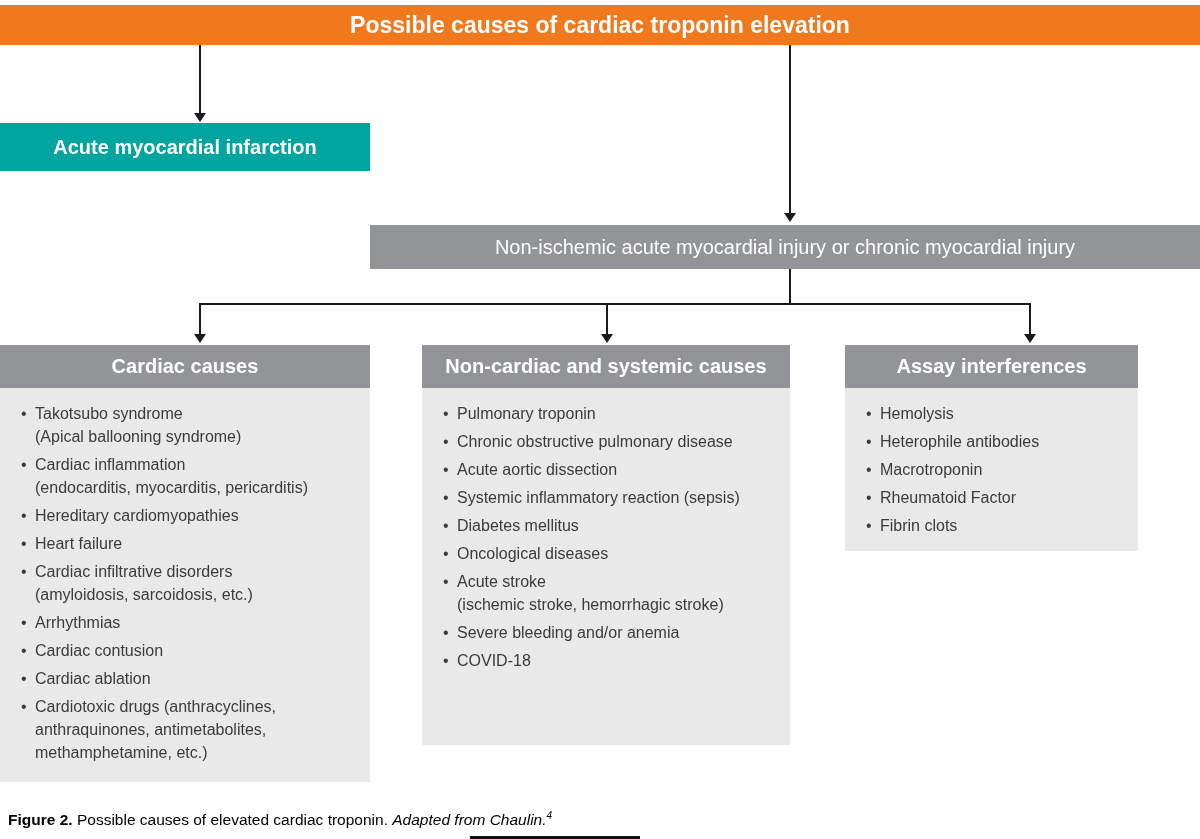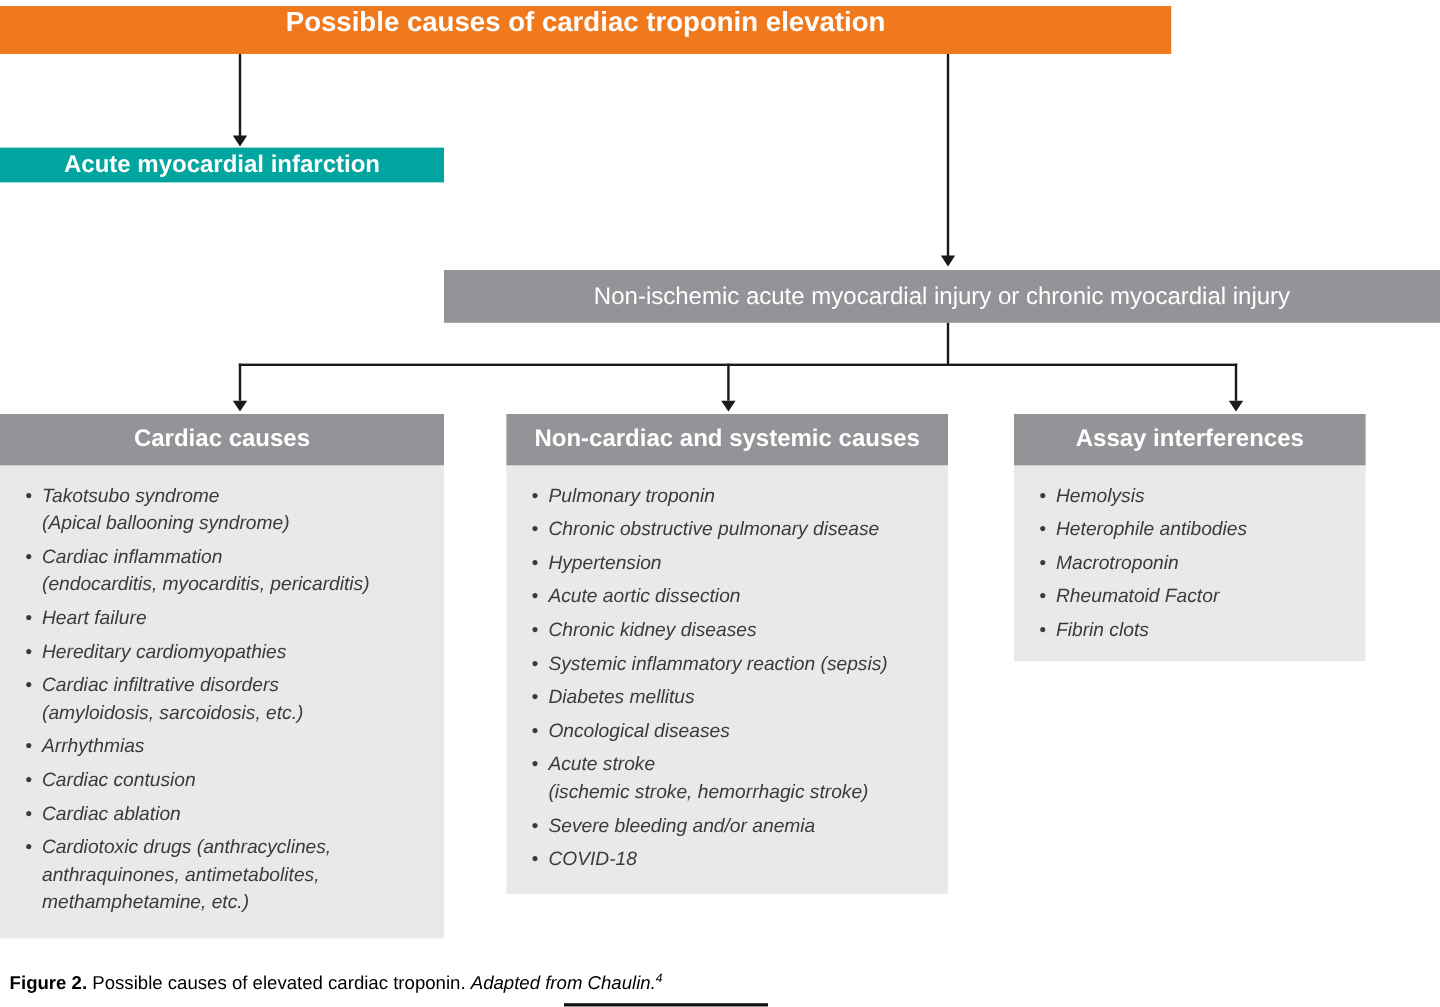--- a/index.html
+++ b/index.html
@@ -13,35 +13,35 @@
     width: 1200px;
     height: 839px;
     background: #ffffff;
     overflow: hidden;
   }
 
   
   .banner {
     position: absolute;
     left: 0; top: 5px;
-    width: 976px; height: 40px;
+    width: 1200px; height: 40px;
     background: var(--orange, #F0791E);
-    display: flex; align-items: flex-start; justify-content: center;
+    display: flex; align-items: center; justify-content: center;
   }
   .banner span {
     color: #ffffff;
     font-size: 23px;
     font-weight: bold;
   }
 
   
   .teal-box {
     position: absolute;
     left: 0; top: 123px;
-    width: 370px; height: 29px;
+    width: 370px; height: 48px;
     background: var(--teal, #00A5A0);
     display: flex; align-items: center; justify-content: center;
   }
   .teal-box span {
     color: #ffffff;
     font-size: 20px;
     font-weight: bold;
   }
 
   
@@ -93,21 +93,20 @@
     font-weight: bold;
   }
   .col-body {
     background: var(--gray_body, #E9E9E9);
     padding: 14px 16px 14px 20px;
     box-sizing: border-box;
   }
   .col-body ul {
     margin: 0; padding: 0;
     list-style: none;
-    font-style: italic;
   }
   .col-body li {
     position: relative;
     padding-left: 15px;
     margin-bottom: 5px;
     font-size: 16px;
     line-height: 23px;
     color: #3b3b3b;
     white-space: pre-line;
   }
@@ -175,45 +174,43 @@
   <div class="col" style="left:0; width:370px;">
     <div class="col-header">
       <span>Cardiac causes</span>
     </div>
     <div class="col-body" style="min-height:394px;">
       <ul>
         <li>Takotsubo syndrome
 (Apical ballooning syndrome)</li>
         <li>Cardiac inflammation
 (endocarditis, myocarditis, pericarditis)</li>
+        <li>Hereditary cardiomyopathies</li>
         <li>Heart failure</li>
-        <li>Hereditary cardiomyopathies</li>
         <li>Cardiac infiltrative disorders
 (amyloidosis, sarcoidosis, etc.)</li>
         <li>Arrhythmias</li>
         <li>Cardiac contusion</li>
         <li>Cardiac ablation</li>
         <li>Cardiotoxic drugs (anthracyclines,
 anthraquinones, antimetabolites,
 methamphetamine, etc.)</li>
       </ul>
     </div>
   </div>
 
   <div class="col" style="left:422px; width:368px;">
     <div class="col-header">
       <span>Non-cardiac and systemic causes</span>
     </div>
     <div class="col-body" style="min-height:357px;">
       <ul>
         <li>Pulmonary troponin</li>
         <li>Chronic obstructive pulmonary disease</li>
-        <li>Hypertension</li>
         <li>Acute aortic dissection</li>
-        <li>Chronic kidney diseases</li>
         <li>Systemic inflammatory reaction (sepsis)</li>
         <li>Diabetes mellitus</li>
         <li>Oncological diseases</li>
         <li>Acute stroke
 (ischemic stroke, hemorrhagic stroke)</li>
         <li>Severe bleeding and/or anemia</li>
         <li>COVID-18</li>
       </ul>
     </div>
   </div>

